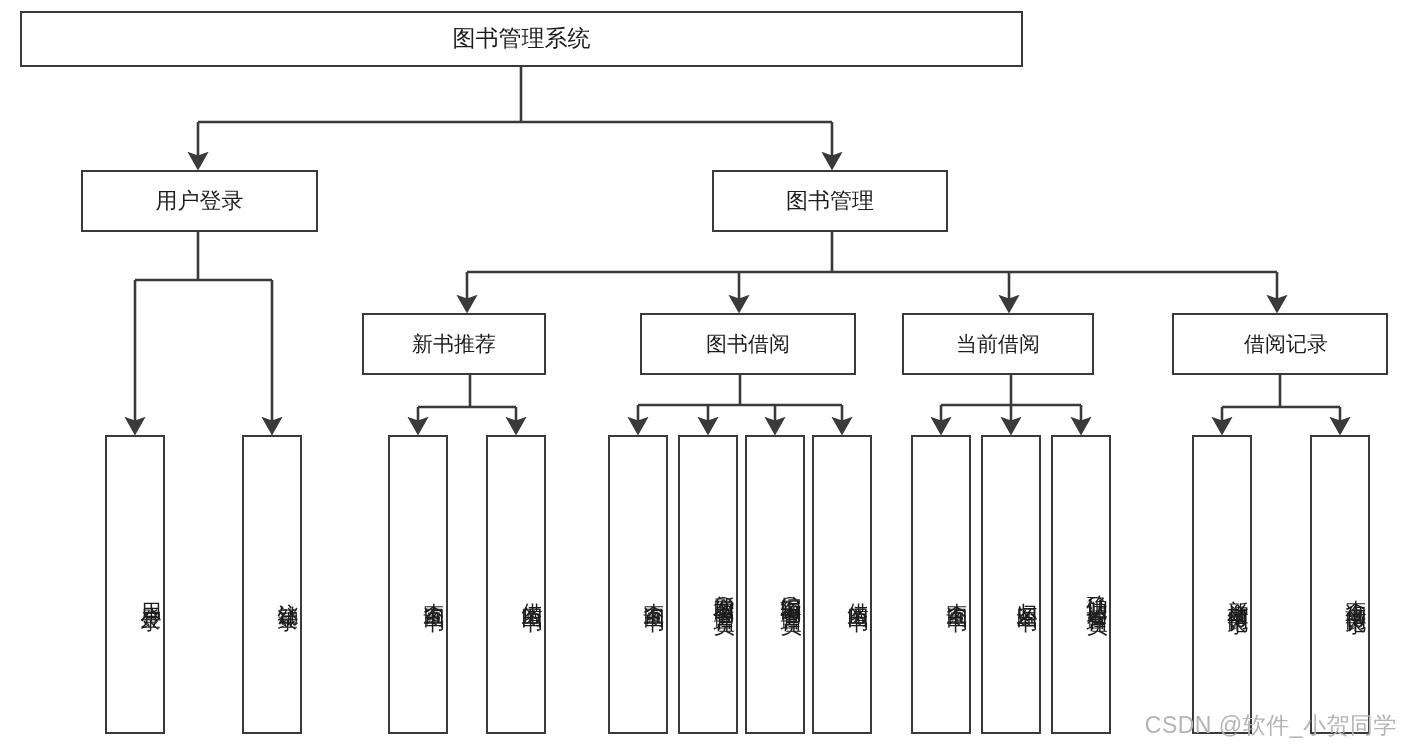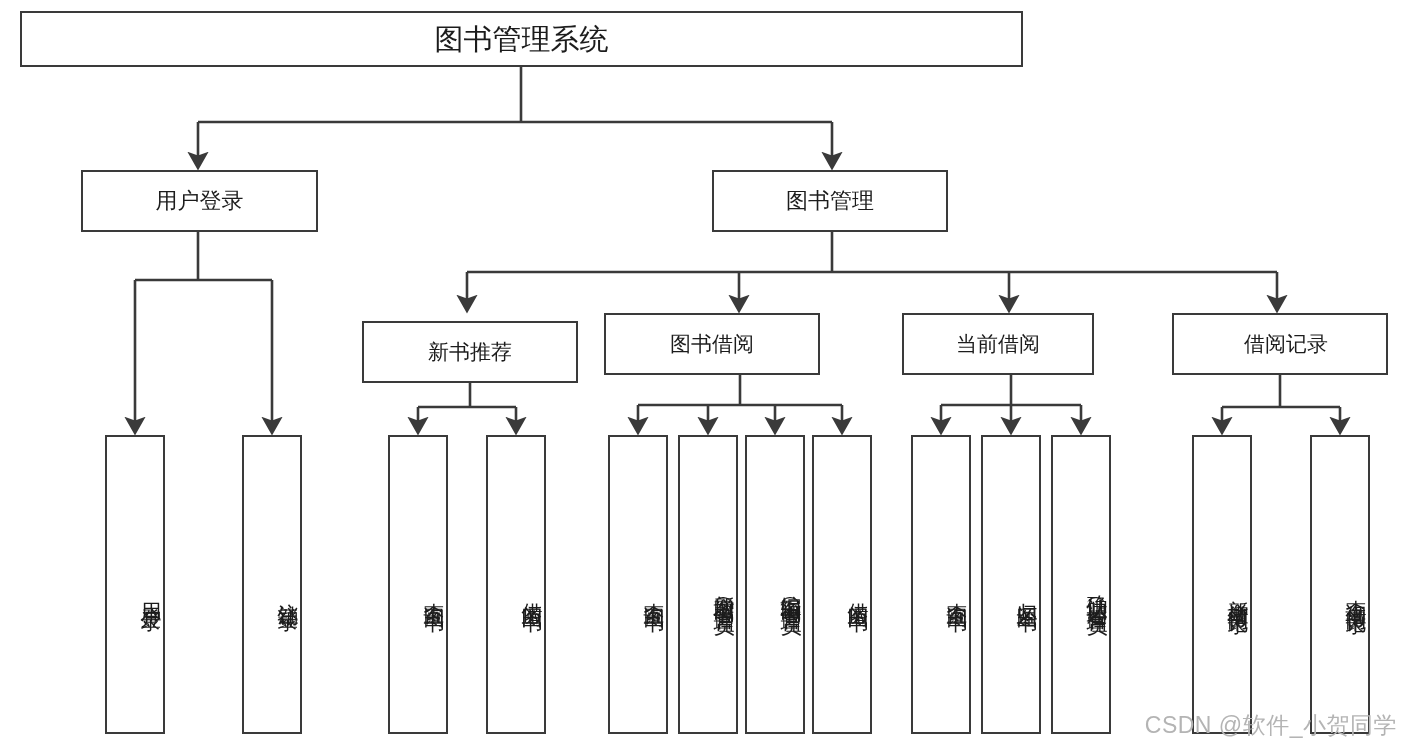--- a/index.html
+++ b/index.html
@@ -31,21 +31,21 @@
     border: 2px solid #3a3a3a;
     background: #ffffff;
     color: #1c1c1c;
     display: flex;
     align-items: center;
     justify-content: center;
     text-align: center;
     line-height: 1.12;
   }
   .node.root {
-    font-size: 29px;
+    font-size: 23px;
   }
   .node.level2 {
     font-size: 22px;
   }
   .node.level3 {
     font-size: 21px;
   }
   .node.leaf {
     font-size: 21px;
     writing-mode: vertical-rl;
@@ -130,24 +130,24 @@
     <span>图书管理系统</span>
   </div>
 
   <div class="node level2" style="left:81px; top:170px; width:237px; height:62px;">
     <span>用户登录</span>
   </div>
   <div class="node level2" style="left:712px; top:170px; width:236px; height:62px;">
     <span>图书管理</span>
   </div>
 
-  <div class="node level3" style="left:362px; top:313px; width:216px; height:62px;margin-top:8px;">
+  <div class="node level3" style="left:362px; top:313px; width:184px; height:62px;">
     <span>新书推荐</span>
   </div>
-  <div class="node level3" style="left:604px; top:313px; width:216px; height:62px;">
+  <div class="node level3" style="left:640px; top:313px; width:216px; height:62px;">
     <span>图书借阅</span>
   </div>
   <div class="node level3" style="left:902px; top:313px; width:192px; height:62px;">
     <span>当前借阅</span>
   </div>
   <div class="node level3" style="left:1172px; top:313px; width:216px; height:62px;padding-left:12px;">
     <span>借阅记录</span>
   </div>
 
   <div class="node leaf" style="left:105px; top:435px; width:60px; height:299px;">

